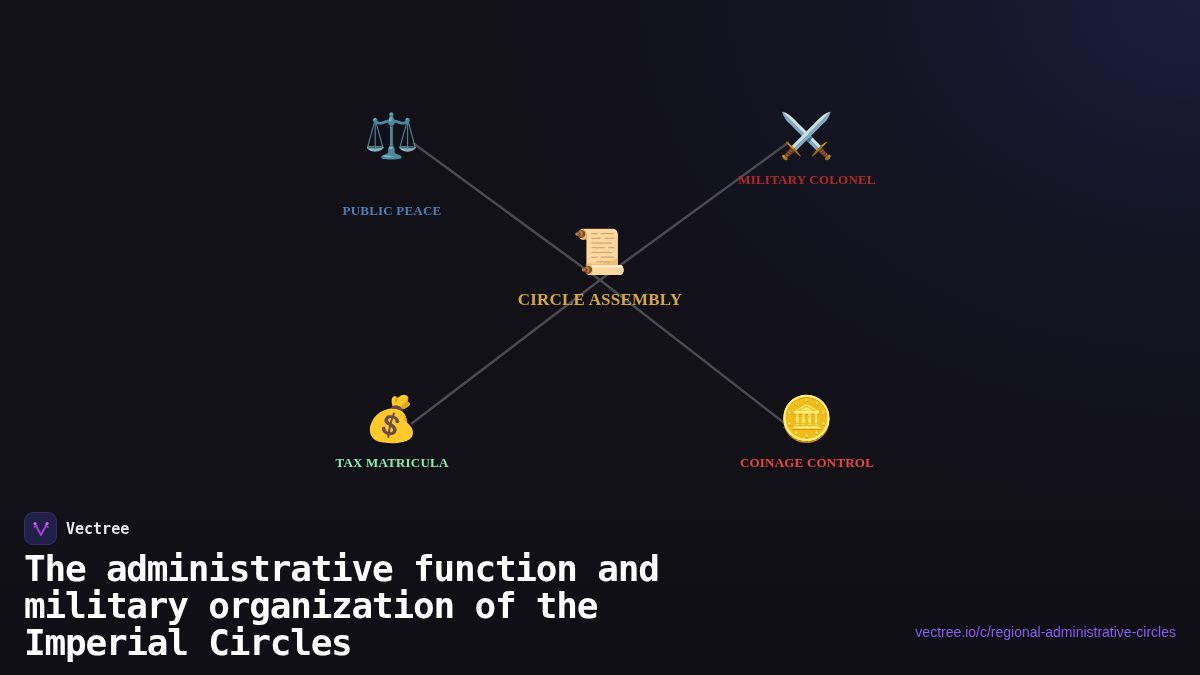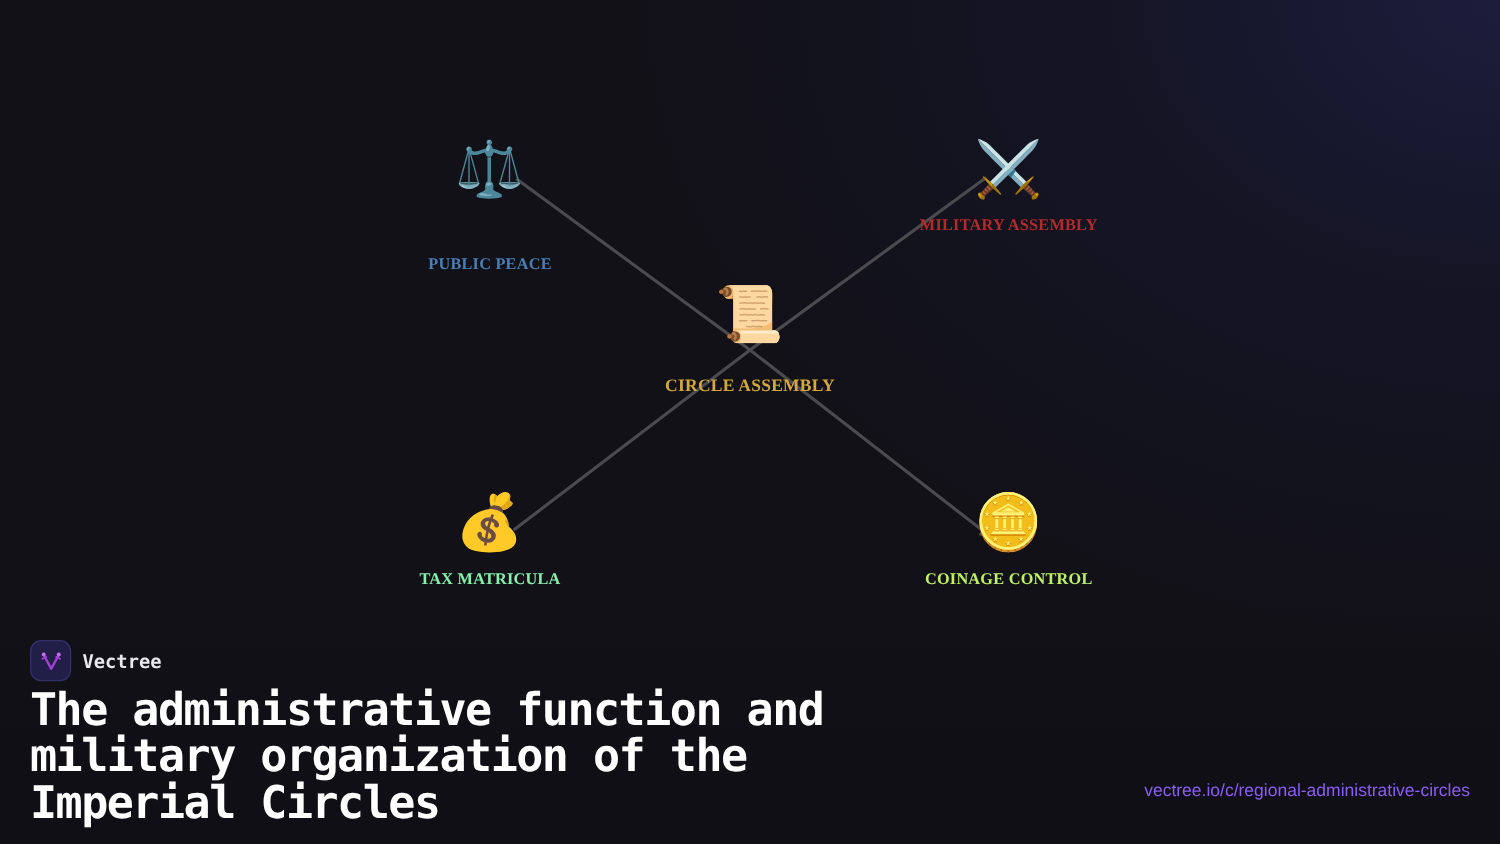--- a/index.html
+++ b/index.html
@@ -19,21 +19,21 @@
     .node { position: absolute; text-align: center; transform: translateX(-50%); }
     .node .icon {
       display: block; font-size: 44px; line-height: 52px; height: 52px;
       font-family: "DejaVu Sans", sans-serif;
     }
     .node .label {
       display: block; margin-top: 10px; white-space: nowrap;
       font-family: "Liberation Serif", "DejaVu Serif", serif;
       font-weight: bold; font-size: 13px; letter-spacing: 0.2px;
     }
-    .node.center .label { font-size: 14px; margin-top: 24px; text-align: right; }
+    .node.center .label { font-size: 17px; margin-top: 12px; text-align: right; }
     .brand {
       position: absolute; left: 24px; top: 512px; display: flex; align-items: center; gap: 9px;
     }
     .brand-logo {
       width: 33px; height: 33px; border-radius: 9px;
       background: #211f48; border: 1px solid #33306a; box-sizing: border-box;
       display: flex; align-items: center; justify-content: center;
     }
     .brand-name {
       font-family: "DejaVu Sans Mono", "Liberation Mono", monospace;
@@ -68,36 +68,36 @@
   <line x1="600" y1="280" x2="411" y2="424" stroke="#4a4a4f" stroke-width="2.5"></line>
 </svg>
 
 <div class="node" style="left:392px; top:110px;">
   <span class="icon">⚖️</span>
   <span class="label" style="color:#4a7fb5;margin-top:41px;">PUBLIC PEACE</span>
 </div>
 
 <div class="node" style="left:807px; top:110px;">
   <span class="icon">⚔️</span>
-  <span class="label" style="color:#b22a2a;">MILITARY ASSEMBLY</span>
+  <span class="label" style="color:#b22a2a;">MILITARY COLONEL</span>
 </div>
 
 <div class="node center" style="left:600px; top:226px;">
   <span class="icon">📜</span>
   <span class="label" style="color:#d4a93a;">CIRCLE ASSEMBLY</span>
 </div>
 
 <div class="node" style="left:392px; top:393px;">
   <span class="icon">💰</span>
   <span class="label" style="color:#86efac;">TAX MATRICULA</span>
 </div>
 
 <div class="node" style="left:807px; top:393px;">
   <span class="icon">🪙</span>
-  <span class="label" style="color:#bef264;font-family:Liberation Serif, serif;">COINAGE CONTROL</span>
+  <span class="label" style="color:#ef4444;font-family:Liberation Serif, serif;">COINAGE CONTROL</span>
 </div>
 
 <div class="brand">
   <div class="brand-logo">
     <svg width="20" height="20" viewBox="0 0 20 20">
       <path d="M4 5 L10 16 L16 5" fill="none" stroke="#a23fd6" stroke-width="2" stroke-linecap="round" stroke-linejoin="round"></path>
       <circle cx="4" cy="4.5" r="1.6" fill="#c46af0"></circle>
       <circle cx="16" cy="4.5" r="1.6" fill="#c46af0"></circle>
       <path d="M3 8 L6 6.5 M17 8 L14 6.5" stroke="#a23fd6" stroke-width="1.5" stroke-linecap="round"></path>
     </svg>

